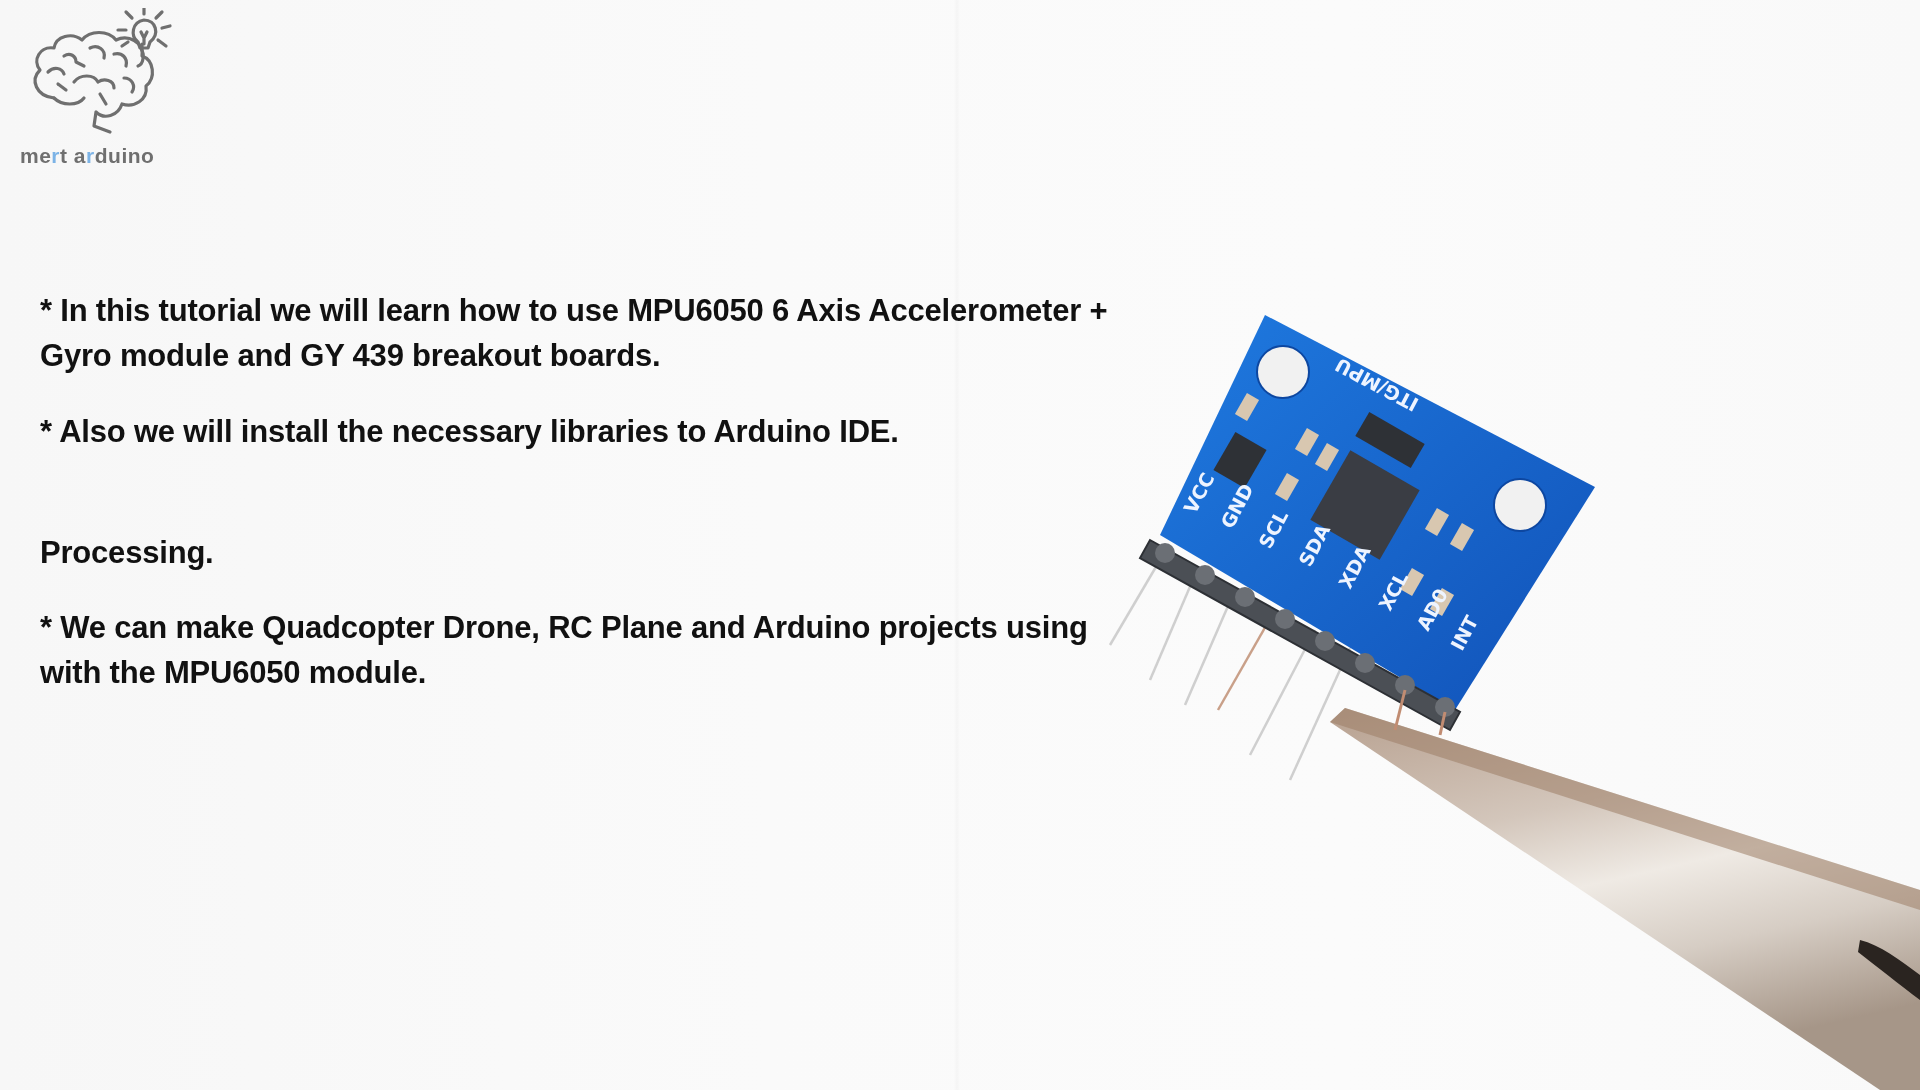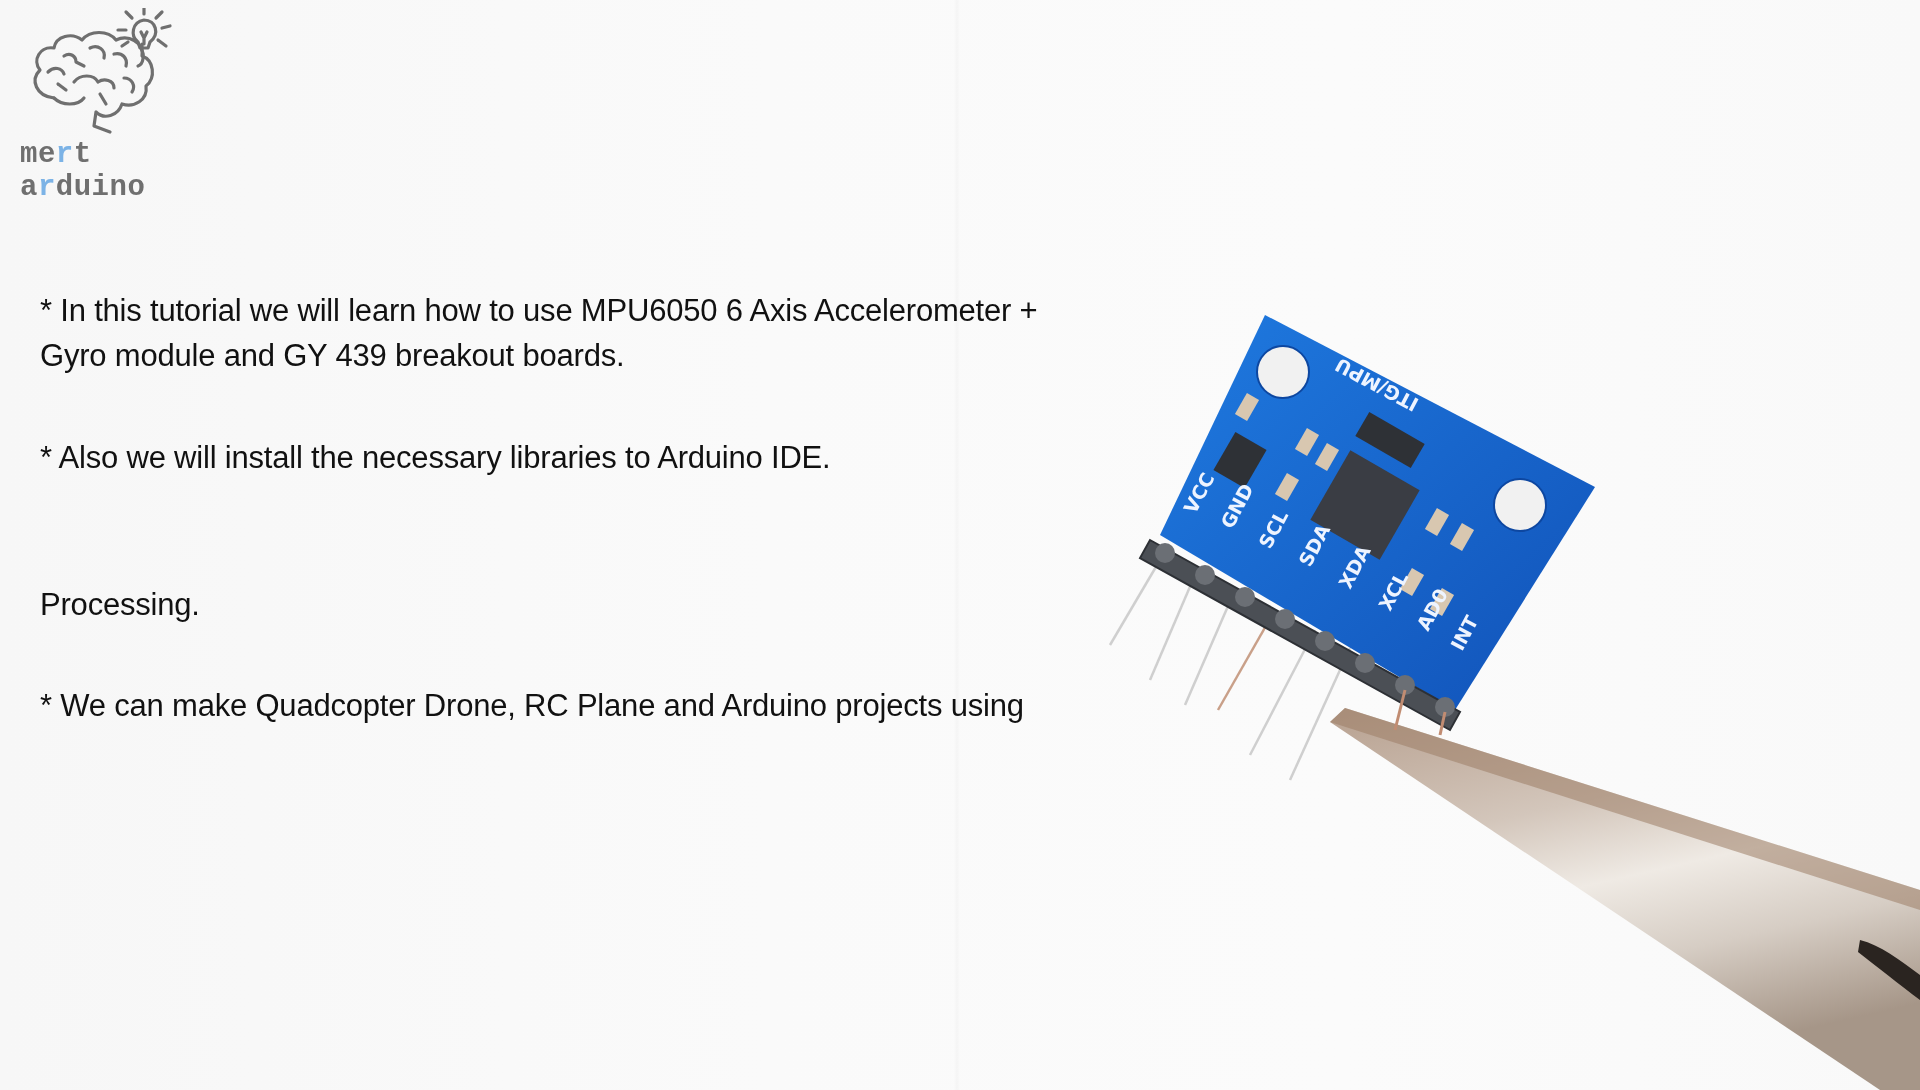--- a/index.html
+++ b/index.html
@@ -7,28 +7,28 @@
     width:1920px; height:1090px; overflow:hidden; position:relative;
     background: linear-gradient(90deg, #f7f7f7 0%, #fafafa 40%, #fbfbfb 70%, #f9f9f9 100%);
     font-family: "Liberation Sans", "DejaVu Sans", sans-serif;
   }
   .vline { position:absolute; left:954px; top:0; width:6px; height:1090px;
     background: linear-gradient(90deg, rgba(0,0,0,0), rgba(0,0,0,0.025), rgba(0,0,0,0)); }
 
   
   .logo { position:absolute; left:14px; top:8px; width:210px; height:160px; }
   .logo svg { position:absolute; left:0; top:0; }
-  .logo-text { position:absolute; left:6px; top:130px; font-size:29px; font-weight:bold;
-    color:#6f6f6f; letter-spacing:0.5px; font-family:Liberation Mono, monospace; }
+  .logo-text { position:absolute; left:6px; top:136px; font-size:21px; font-weight:bold;
+    color:#6f6f6f; letter-spacing:0.5px; font-family:Liberation Sans, sans-serif; }
   .logo-text .accent { color:#7cb3e6; }
 
   
-  .content { position:absolute; left:40px; top:288px; width:1130px; color:#111; }
+  .content { position:absolute; left:40px; top:288px; width:1130px; color:#111;font-weight:bold; }
   .para { margin:0; font-size:31px; line-height:45.4px; letter-spacing:-0.2px; }
-  .para + .para { margin-top:56px; }
+  .para + .para { margin-top:30px; }
 
   
   .scene { position:absolute; left:0; top:0; width:1920px; height:1090px; pointer-events:none; }
 </style>
 </head>
 <body>
 
 <div class="vline"></div>
 
 <div class="logo">
@@ -70,20 +70,21 @@
   </p>
   <p class="para">
     <span>* Also we will install the necessary libraries to Arduino IDE.</span>
   </p>
   <p class="para">
     <br>
     <span>Processing.</span>
   </p>
   <p class="para">
     <span>* We can make Quadcopter Drone, RC Plane and Arduino projects using</span><br>
+    <span>with the MPU6050 module.</span>
   </p>
 </div>
 
 <svg class="scene" width="1920" height="1090" viewBox="0 0 1920 1090">
   <defs>
     <linearGradient id="plier" x1="0" y1="0" x2="0.35" y2="1">
       <stop offset="0" stop-color="#b7a08f"></stop>
       <stop offset="0.35" stop-color="#d3c6bb"></stop>
       <stop offset="0.55" stop-color="#efeae4"></stop>
       <stop offset="0.75" stop-color="#d6cdc4"></stop>

